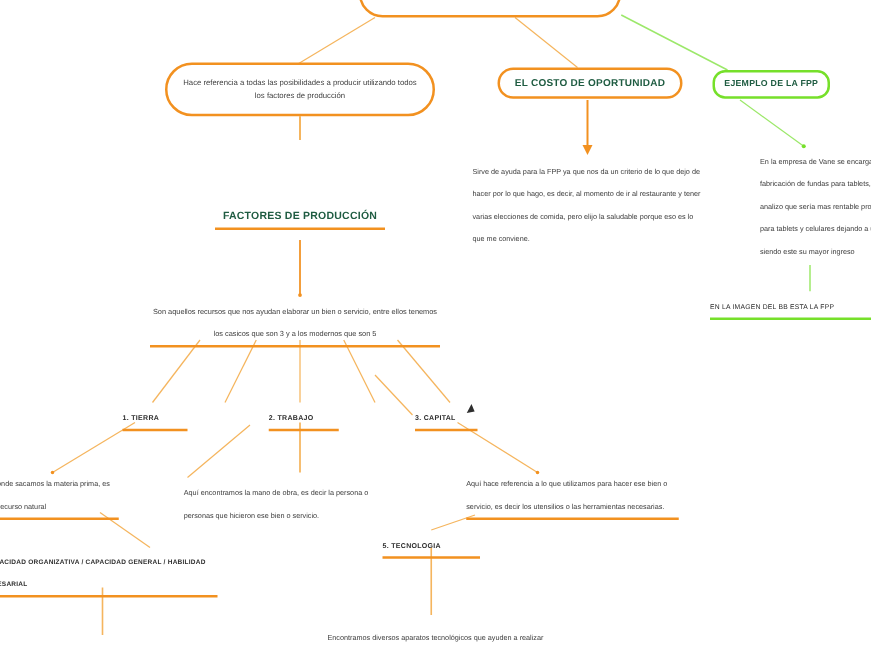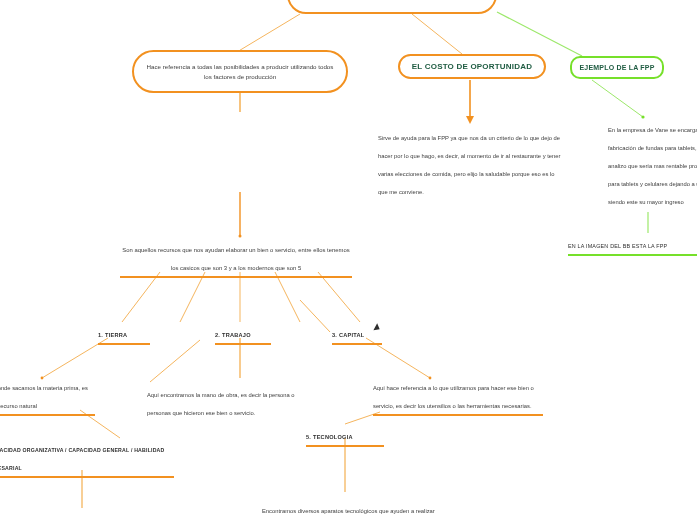--- a/index.html
+++ b/index.html
@@ -194,20 +194,23 @@
   </div>
 
   <div class="node" style="left:608px; top:118px; width:128px;">
     <span class="para-green">En la empresa de Vane se encarga de la fabricación de fundas para tablets, y laptop, pero analizo que sería mas rentable producir fundas para tablets y celulares dejando a un lado tablets siendo este su mayor ingreso</span>
   </div>
 
   <div class="node lined-green" style="left:568px; top:234px; width:130px;">
     <span class="small-label-left" style="font-size:5.4px; font-weight:normal;">EN LA IMAGEN DEL BB ESTA LA FPP</span>
   </div>
 
+  <div class="node lined" style="left:172px; top:162px; width:136px; text-align:center;">
+    <span style="font-size:8.4px; font-weight:bold; color:#1F5C42; letter-spacing:.2px;">FACTORES DE PRODUCCIÓN</span>
+  </div>
 
   <div class="node lined" style="left:120px; top:238px; width:232px; text-align:center;">
     <span class="para-c" style="font-size:5.9px;">Son aquellos recursos que nos ayudan elaborar un bien o servicio, entre ellos tenemos los casicos que son 3 y a los modernos que son 5</span>
   </div>
 
   <div class="node lined" style="left:98px; top:323px; width:52px;">
     <span class="small-label">1. TIERRA</span>
   </div>
 
   <div class="node lined" style="left:-22px; top:376px; width:117px;">

